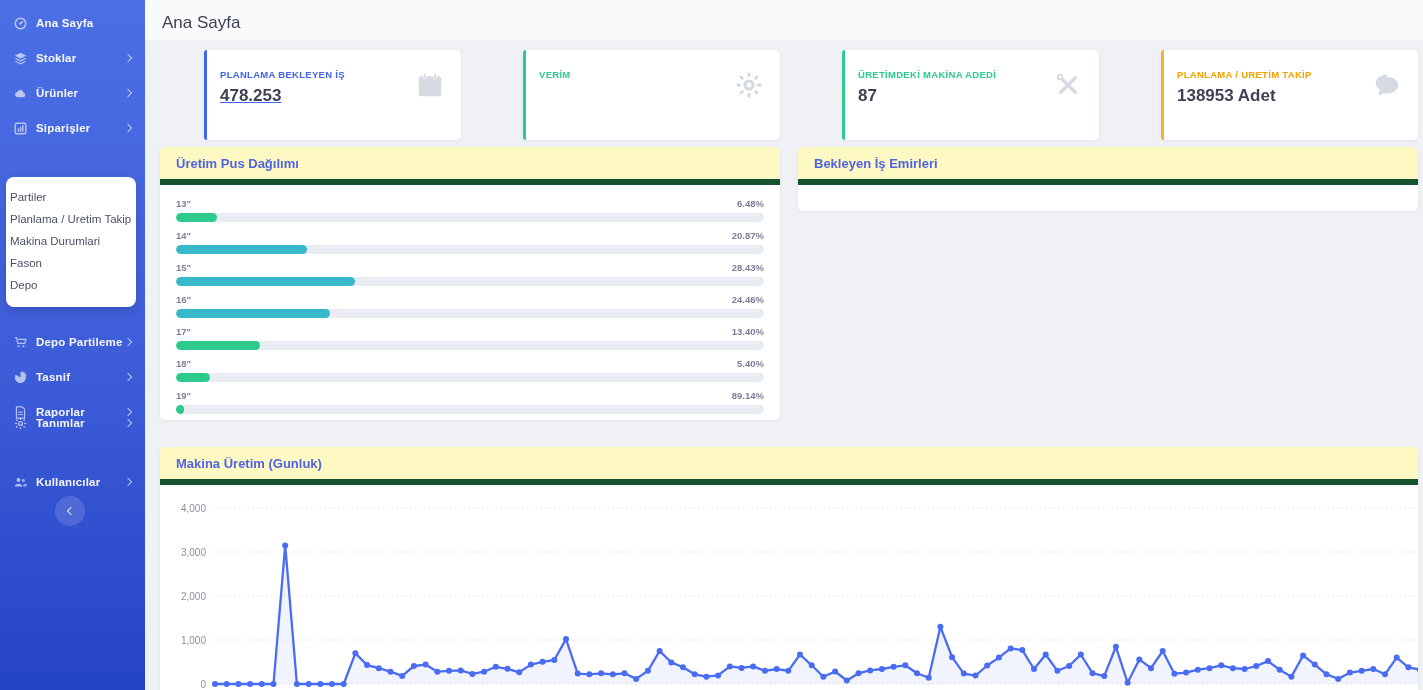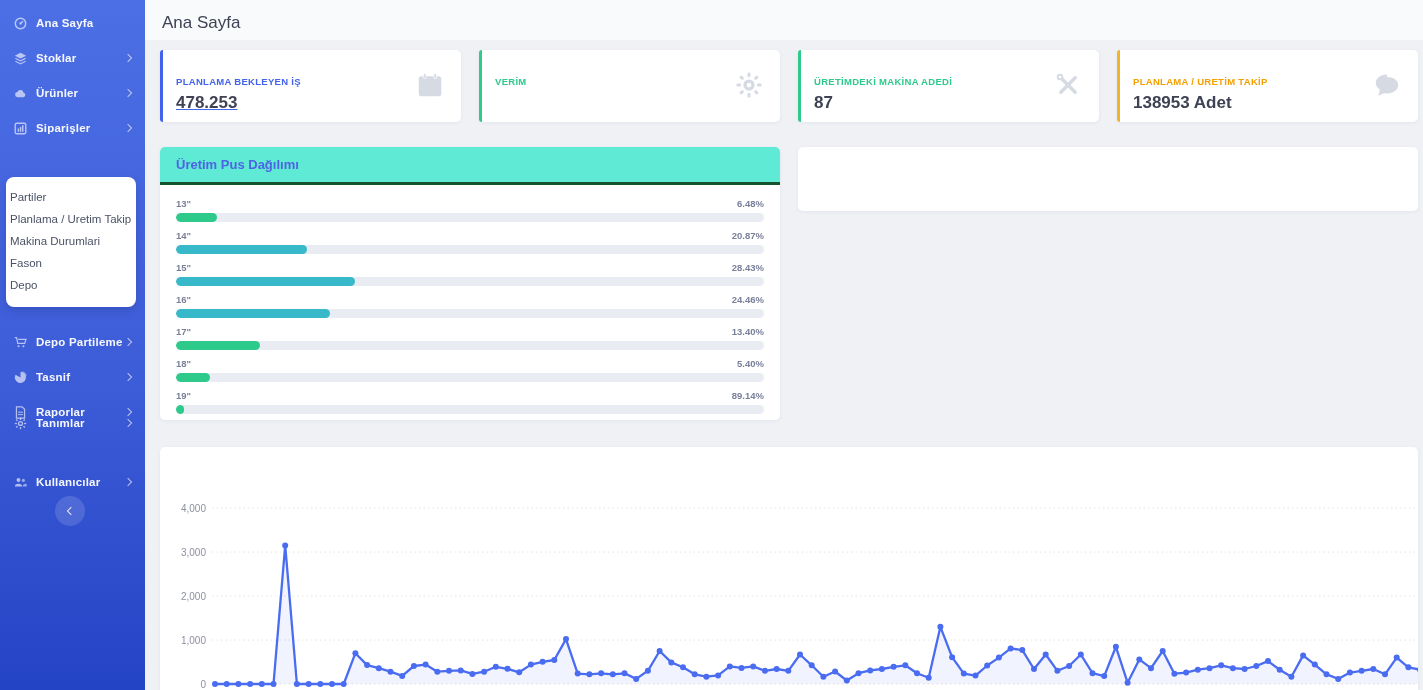--- a/index.html
+++ b/index.html
@@ -27,33 +27,33 @@
   .collapse-btn .chev-left { width:6px; height:6px; border-left:1.7px solid rgba(255,255,255,.85);
     border-bottom:1.7px solid rgba(255,255,255,.85); transform:rotate(45deg); margin-left:2px; }
 
   
   .main { position:relative; flex:1; height:690px; }
   .topbar { position:absolute; top:0; left:0; right:0; height:40px; background:#f9fafc; }
   .page-title { position:absolute; top:13px; left:17px; font-size:17px; color:#3f4254; font-weight:500; }
 
   
   .cards { position:absolute; top:50px; left:15px; width:1258px; display:flex; gap:18px; }
-  .card { width:301px; height:72px; background:#fff; border-radius:5px; position:relative;
-    box-shadow:0 1px 4px rgba(40,50,90,.06); padding:26px 14px 0 16px; }
+  .card { width:301px; height:90px; background:#fff; border-radius:5px; position:relative;
+    box-shadow:0 1px 4px rgba(40,50,90,.06); padding:19px 14px 0 16px;margin-left:44px; }
   .card::before { content:""; position:absolute; left:0; top:0; bottom:0; width:3px;
     border-radius:5px 0 0 5px; background:var(--accent); }
   .card .c-label { font-size:9.5px; font-weight:700; letter-spacing:.3px; color:var(--accent); margin-bottom:6px; }
   .card .c-value { font-size:17px; font-weight:700; color:#3f4254; }
   .card .c-value.link { text-decoration:underline; text-decoration-color:#4263eb; cursor:pointer; }
   .card .c-icon { position:absolute; right:16px; top:20px; }
   .card .c-icon svg { width:30px; height:30px; fill:#d6dae3; }
 
   
   .panel { position:absolute; background:#fff; border-radius:5px; box-shadow:0 1px 4px rgba(40,50,90,.06); overflow:hidden; }
-  .panel-header { height:38px; background:#5eead4; border-bottom:3px solid #14532d;
+  .panel-header { height:38px; background:#fef9c3; border-bottom:6px solid #14532d;
     display:flex; align-items:center; padding-left:16px; }
   .panel-title { font-size:13px; font-weight:700; color:#4f63e5; }
   #panel-pus { top:147px; left:15px; width:620px; height:273px; }
   #panel-bekleyen { top:147px; left:653px; width:620px; height:64px; }
   #panel-makina { top:447px; left:15px; width:1258px; height:300px; }
 
   
   .pus-body { padding:13px 16px 0 16px; }
   .bar-row { margin-bottom:8px; }
   .bar-row .bar-line { display:flex; justify-content:space-between; font-size:9.5px; font-weight:700;
@@ -323,24 +323,30 @@
             <span>89.14%</span>
           </div>
           <div class="bar-track" style="background: rgb(233, 236, 242);">
             <div class="bar-fill" style="width: 1.4%; background: rgb(45, 202, 140);"></div>
           </div>
         </div>
       </div>
   </div>
 
   <div class="panel" id="panel-bekleyen">
+    <div class="panel-header">
+      <span class="panel-title">Bekleyen İş Emirleri</span>
+    </div>
     <div style="height:26px"></div>
   </div>
 
   <div class="panel" id="panel-makina">
+    <div class="panel-header">
+      <span class="panel-title">Makina Üretim (Gunluk)</span>
+    </div>
     <div class="makina-body">
       <svg id="makina-svg" width="1258" height="262" viewBox="0 38 1258 262">
           <line x1="52" x2="1256" y1="237" y2="237" stroke="#e6e2da" stroke-width="1" stroke-dasharray="1.5 3"></line>
           <text x="46" y="240.5" text-anchor="end" font-size="10" fill="#8c90a0" font-family="&quot;Liberation Sans&quot;, sans-serif">0</text>
           <line x1="52" x2="1256" y1="193" y2="193" stroke="#e6e2da" stroke-width="1" stroke-dasharray="1.5 3"></line>
           <text x="46" y="196.5" text-anchor="end" font-size="10" fill="#8c90a0" font-family="&quot;Liberation Sans&quot;, sans-serif">1,000</text>
           <line x1="52" x2="1256" y1="149" y2="149" stroke="#e6e2da" stroke-width="1" stroke-dasharray="1.5 3"></line>
           <text x="46" y="152.5" text-anchor="end" font-size="10" fill="#8c90a0" font-family="&quot;Liberation Sans&quot;, sans-serif">2,000</text>
           <line x1="52" x2="1256" y1="105" y2="105" stroke="#e6e2da" stroke-width="1" stroke-dasharray="1.5 3"></line>
           <text x="46" y="108.5" text-anchor="end" font-size="10" fill="#8c90a0" font-family="&quot;Liberation Sans&quot;, sans-serif">3,000</text>

